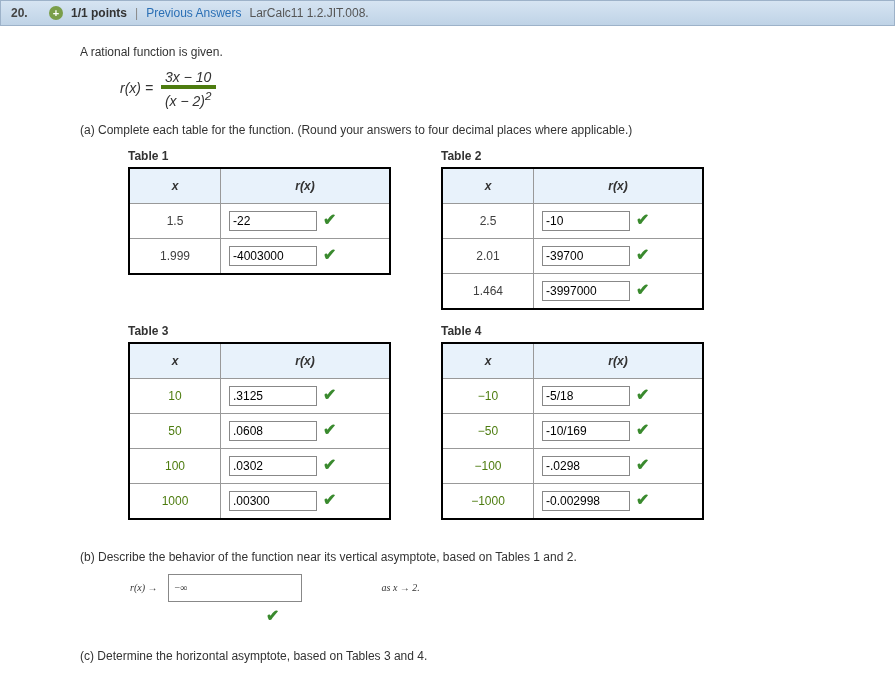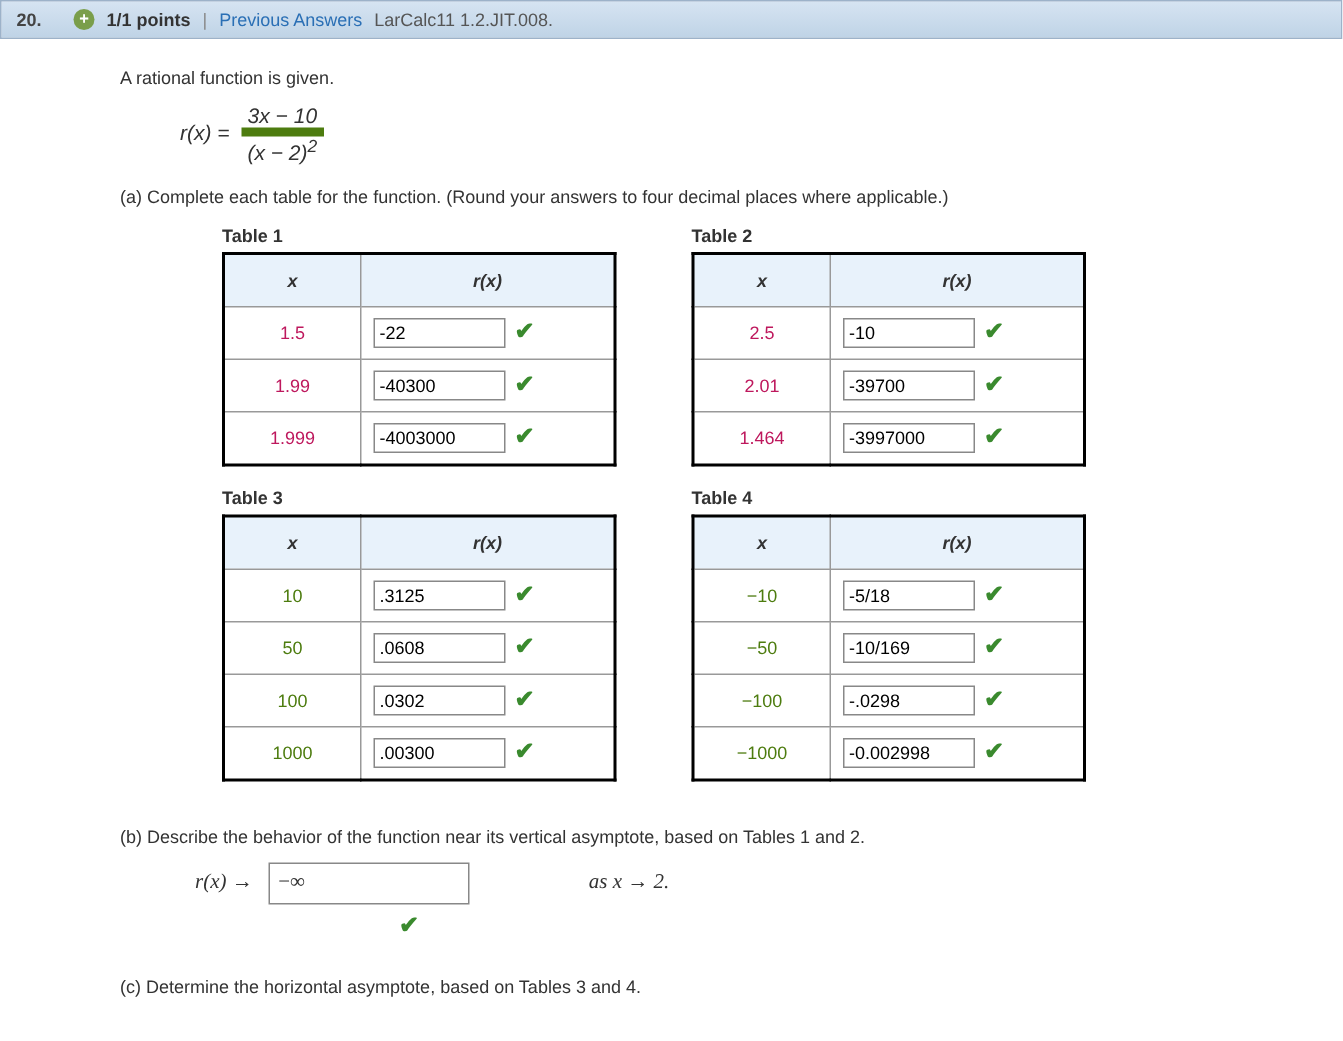--- a/index.html
+++ b/index.html
@@ -26,59 +26,59 @@
     font-size: 11px; line-height: 1;
   }
   .points { font-weight: bold; color: #333; }
   .divider { color: #888; }
   .prev-link { color: #2a6fb5; cursor: pointer; }
   .ref { color: #555; }
   .body { padding: 15px 20px 20px 80px; }
   .intro { margin: 4px 0 10px; }
   .formula { margin: 0 0 14px 40px; font-family: Liberation Sans, sans-serif; font-style: italic; font-size: 14px; }
   .frac { display: inline-block; vertical-align: middle; text-align: center; margin-left: 4px;}
-  .frac .num { display:block; border-bottom: 6px solid #4d7c0f; padding: 0 4px; }
+  .frac .num { display:block; border-bottom: 4px solid #4d7c0f; padding: 0 4px; }
   .frac .den { display:block; padding: 0 4px; }
   .part { margin: 6px 0; }
-  .tables-row { display: flex; gap: 50px; margin-left: 68px; }
+  .tables-row { display: flex; gap: 50px; margin-left: 48px; }
   .tbl-block { }
   .tbl-title { font-weight: bold; margin: 6px 0 4px; }
   table.data {
     border-collapse: collapse;
     border: 2px solid #000;
   }
   table.data th, table.data td {
     border: 1px solid #999;
     padding: 6px 10px;
     text-align: center;
     height: 22px;
   }
   table.data th {
     background: #e8f2fb;
     font-weight: bold;
     font-style: italic;
   }
-  table.data td.xcol { color: #be185d; width: 70px; }
+  table.data td.xcol { color: #404040; width: 70px; }
   table.data td.xcol.normal { color: #4d7c0f; }
   table.data td.rcol { width: 150px; text-align: left; padding-left: 8px;}
   .ans-input {
     border: 1px solid #888;
     font-family: Verdana, Arial, sans-serif;
     font-size: 12px;
     padding: 2px 3px;
     width: 80px;
   }
   .check {
     display: inline-block;
     color: #3a8a2e;
     font-size: 16px;
     margin-left: 6px;
     font-weight: bold;
   }
-  .limit-line { margin: 10px 0 4px 50px; font-family:'Times New Roman', serif; font-style: italic; font-size: 14px; display:flex; align-items:center; gap:10px;}
+  .limit-line { margin: 10px 0 4px 50px; font-family:'Times New Roman', serif; font-style: italic; font-size: 10px; display:flex; align-items:center; gap:10px;}
   .inf-box {
     border: 1px solid #888; padding: 3px 6px; width: 120px; height: 20px;
     display: inline-flex; align-items:center; font-style: normal; font-family: Verdana;
   }
   .below-check { margin-left: 180px; }
 </style>
 </head>
 <body>
 
 <div class="qheader">
@@ -111,24 +111,20 @@
         <tbody>
             <tr>
               <th>x</th>
               <th>r(x)</th>
             </tr>
         <tr>
               <td class="xcol">1.5</td>
               <td class="rcol"><input class="ans-input" value="-22" style=""><span class="check">✔</span></td>
             </tr>
         <tr>
-              <td class="xcol">1.99</td>
-              <td class="rcol"><input class="ans-input" value="-40300" style=""><span class="check">✔</span></td>
-            </tr>
-        <tr>
               <td class="xcol">1.999</td>
               <td class="rcol"><input class="ans-input" value="-4003000" style=""><span class="check">✔</span></td>
             </tr>
       </tbody>
         </table>
     </div>
     <div class="tbl-block">
       <div class="tbl-title">Table 2</div>
       <table class="data">
         <tbody>

